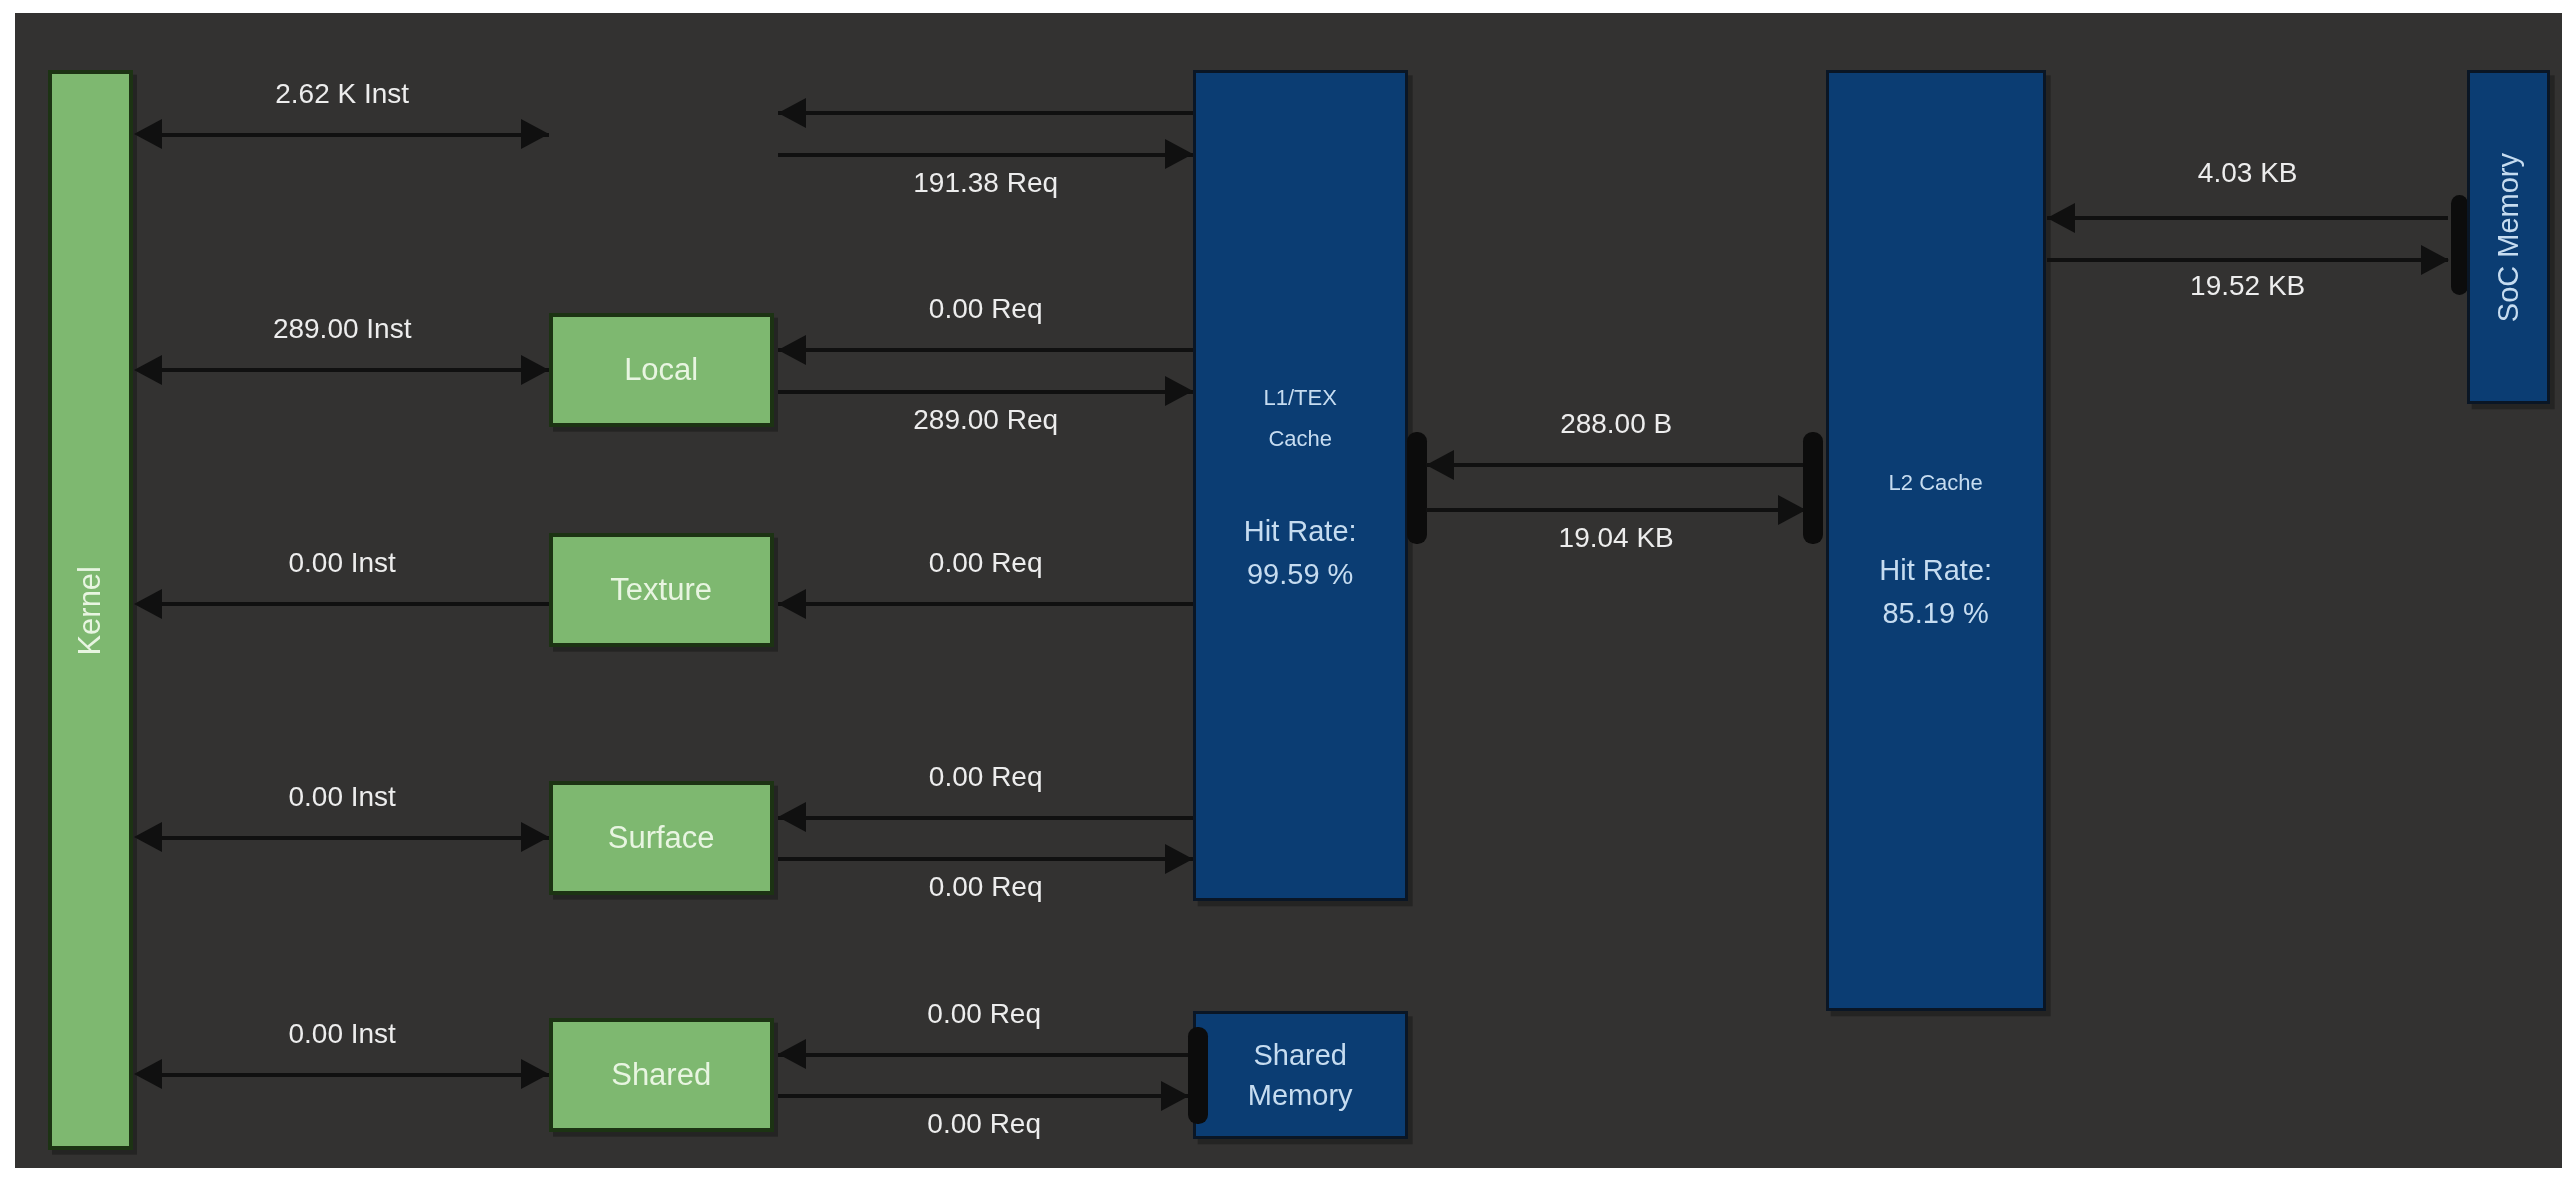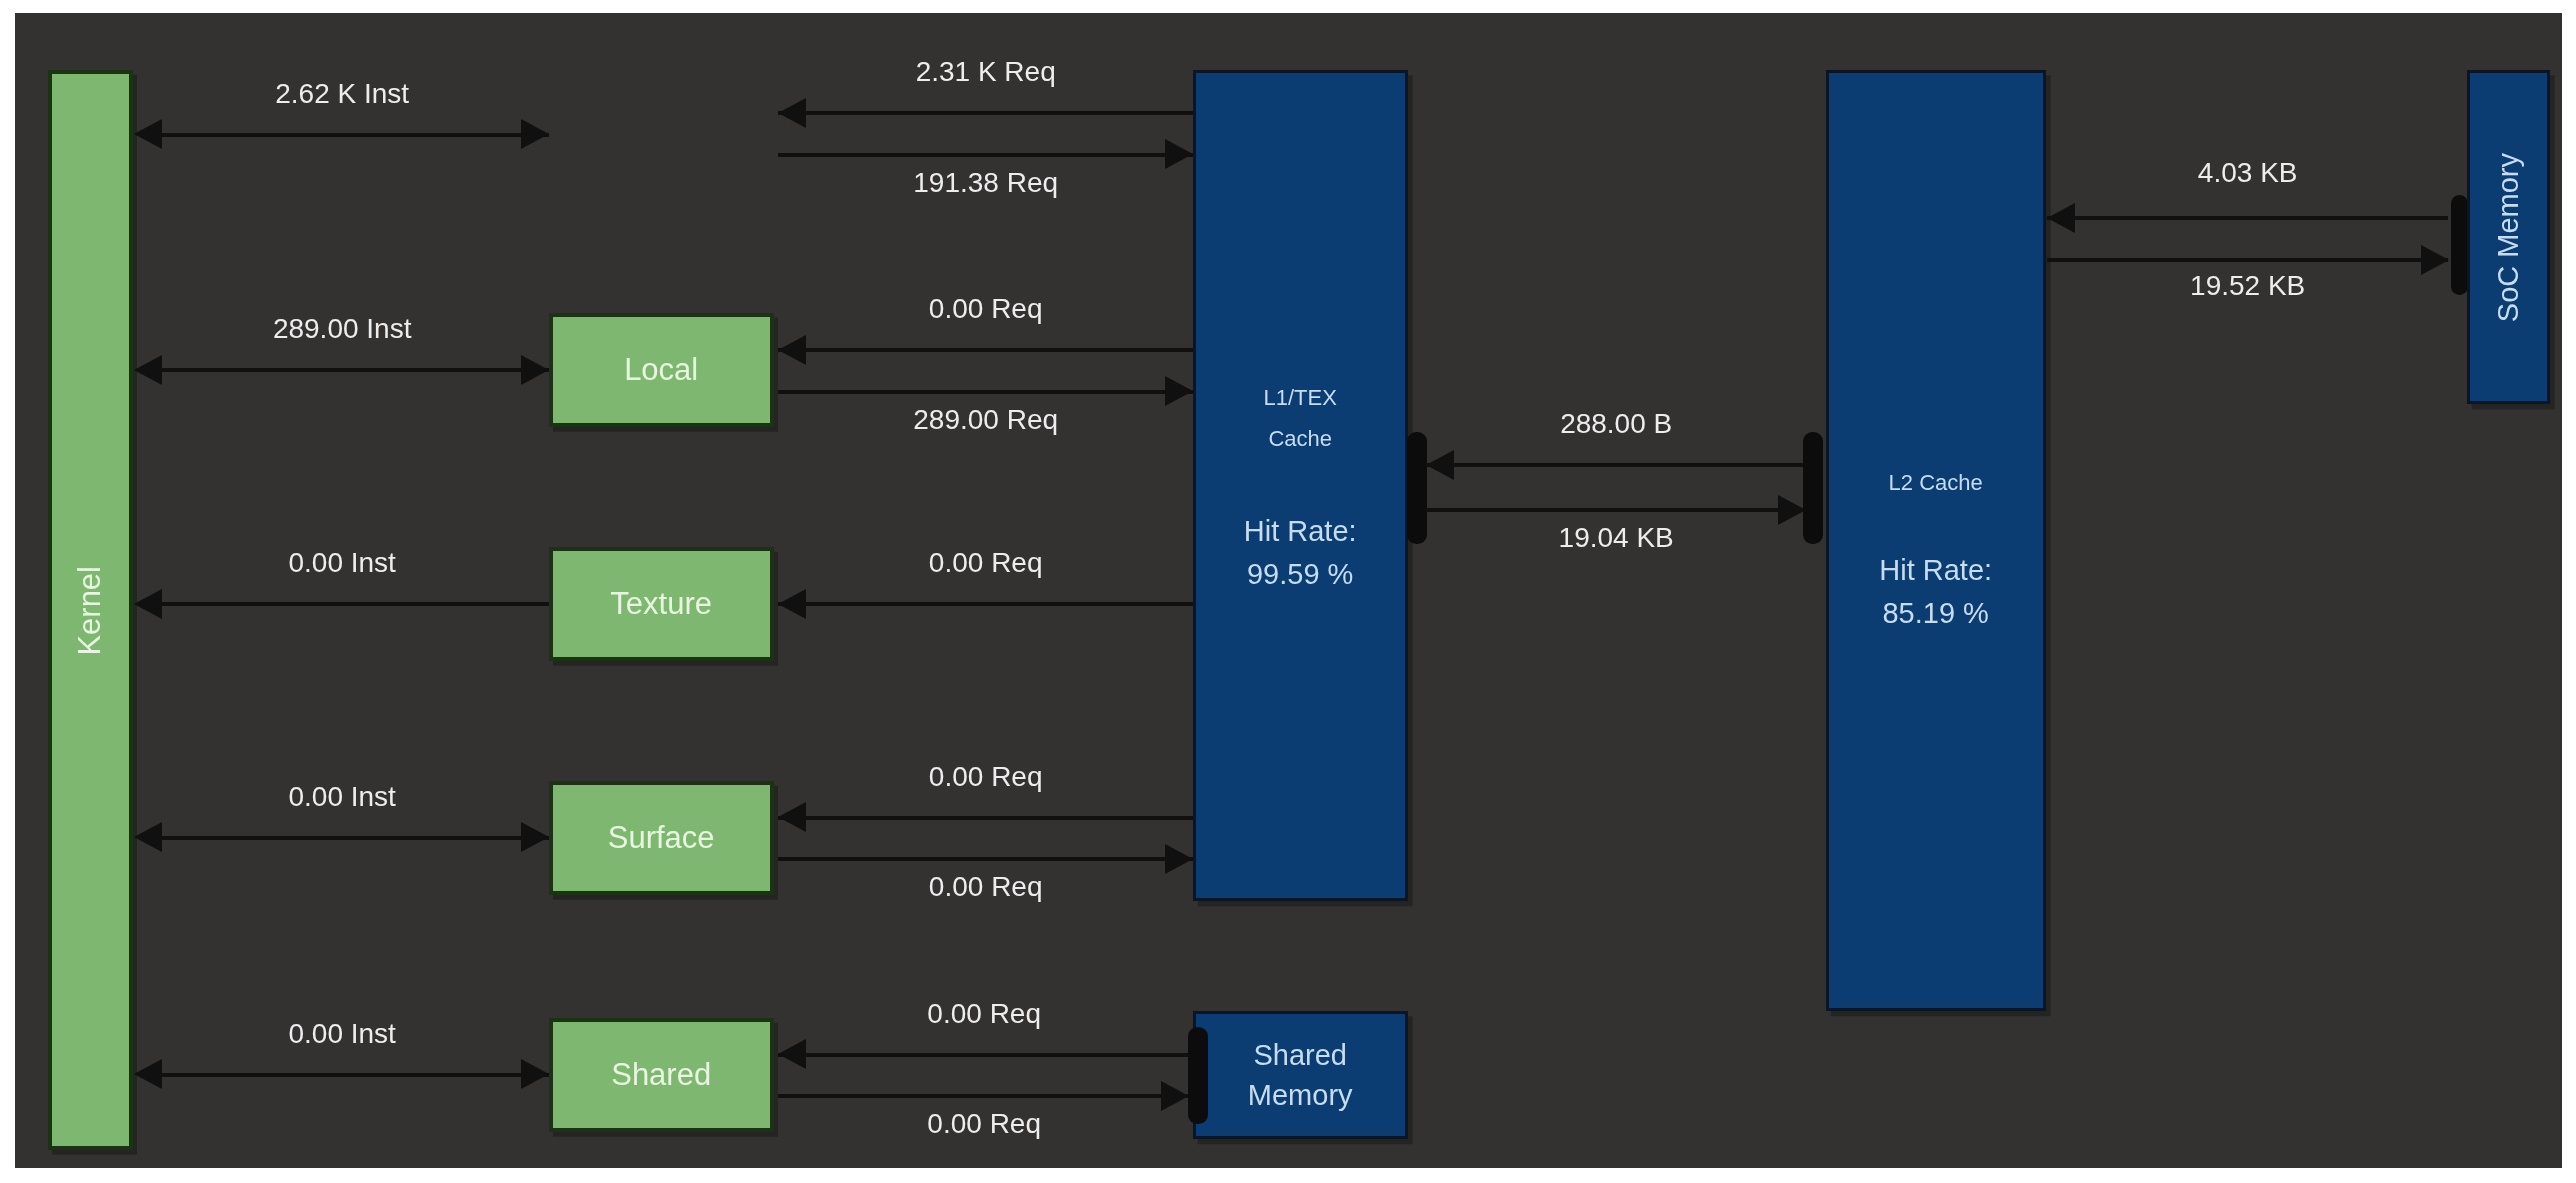--- a/index.html
+++ b/index.html
@@ -57,33 +57,32 @@
     <div class="lbl" style="left:127px;top:768px;width:401px;">0.00 Inst</div>
 
     <div class="hline" style="left:127px;top:1060px;width:407px;"></div>
     <div class="ah l" style="left:119px;top:1046px;"></div>
     <div class="ah r" style="left:506px;top:1046px;"></div>
     <div class="lbl" style="left:127px;top:1005px;width:401px;">0.00 Inst</div>
 
     <div class="unit" style="top:300px;text-align:center;">
         <span>Local</span>
       </div>
-    <div class="unit" style="top:534px;align-items:center;">
+    <div class="unit" style="top:520px;align-items:center;">
         <span>Texture</span>
       </div>
     <div class="unit" style="top:1005px;">
         <span>Shared</span>
       </div>
     <div class="unit" style="top:768px;">
         <span>Surface</span>
       </div>
 
     <div class="hline" style="left:763px;top:98px;width:416px;"></div>
     <div class="ah l" style="left:763px;top:85px;"></div>
-    <div class="lbl" style="left:763px;top:43px;width:416px;">2.31 K Req</div>
     <div class="hline" style="left:763px;top:140px;width:416px;"></div>
     <div class="ah r" style="left:1150px;top:126px;"></div>
     <div class="lbl" style="left:763px;top:154px;width:416px;">191.38 Req</div>
 
     <div class="hline" style="left:763px;top:335px;width:416px;"></div>
     <div class="ah l" style="left:763px;top:322px;"></div>
     <div class="lbl" style="left:763px;top:280px;width:416px;">0.00 Req</div>
     <div class="hline" style="left:763px;top:377px;width:416px;"></div>
     <div class="ah r" style="left:1150px;top:363px;"></div>
     <div class="lbl" style="left:763px;top:391px;width:416px;">289.00 Req</div>

